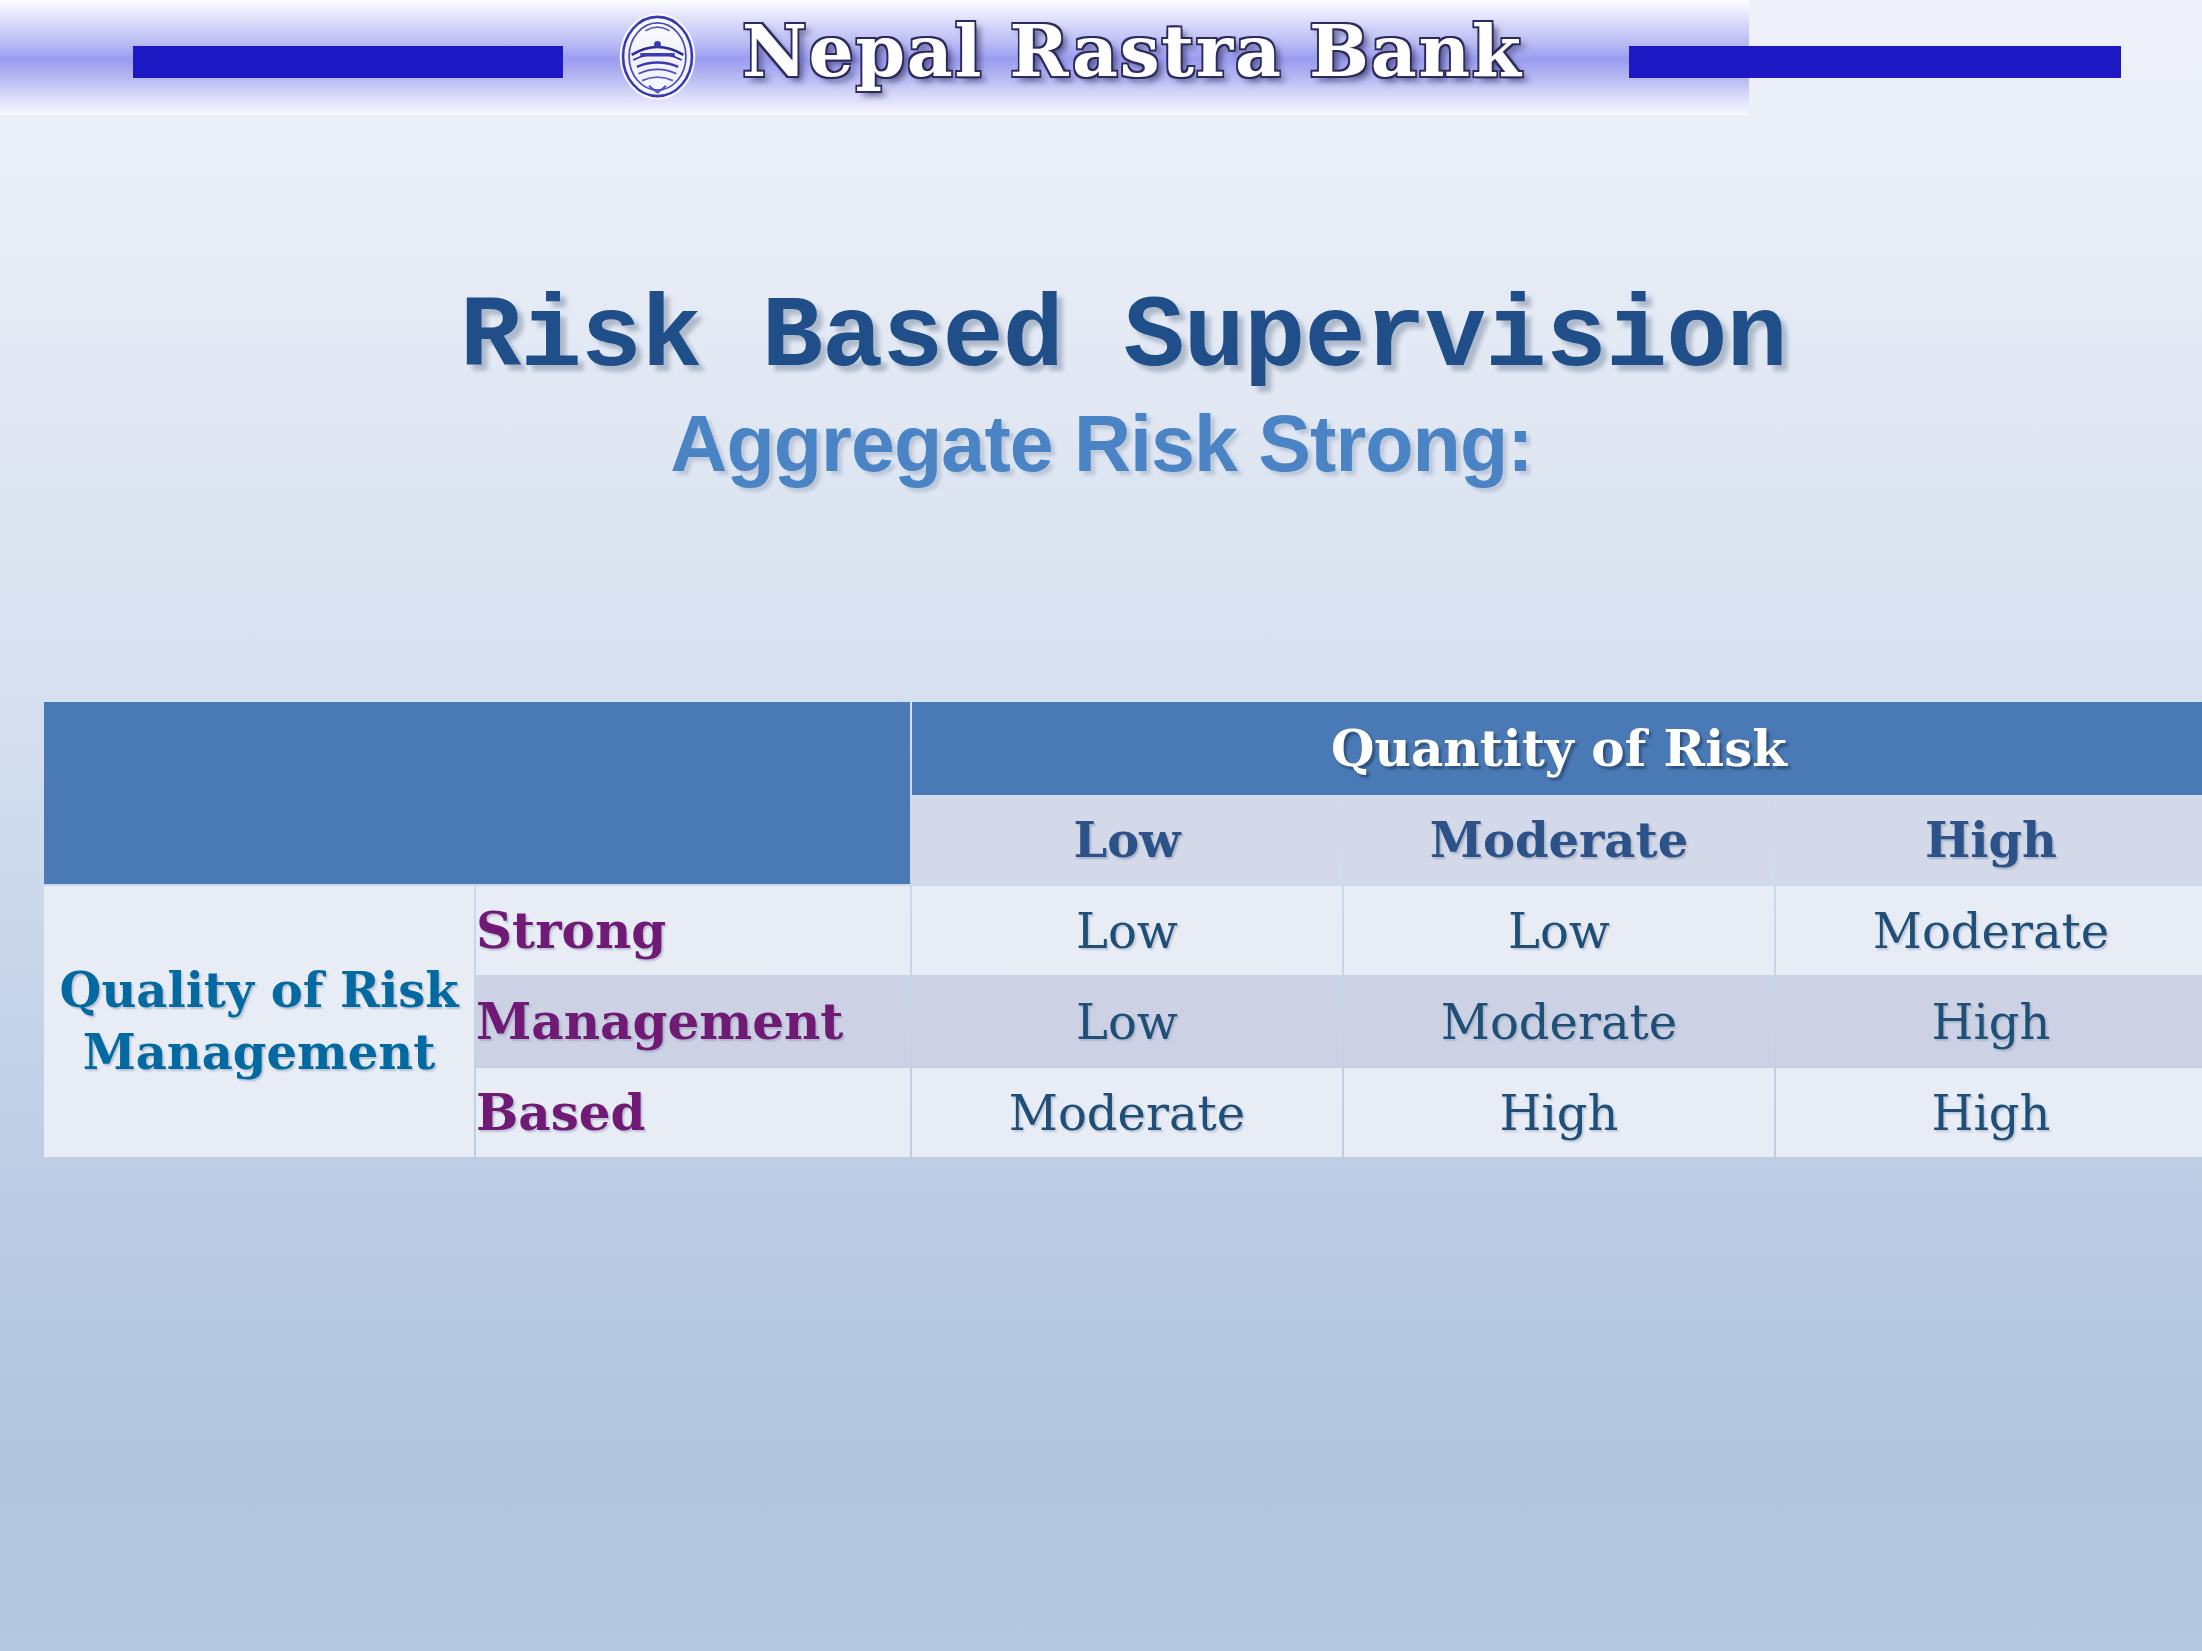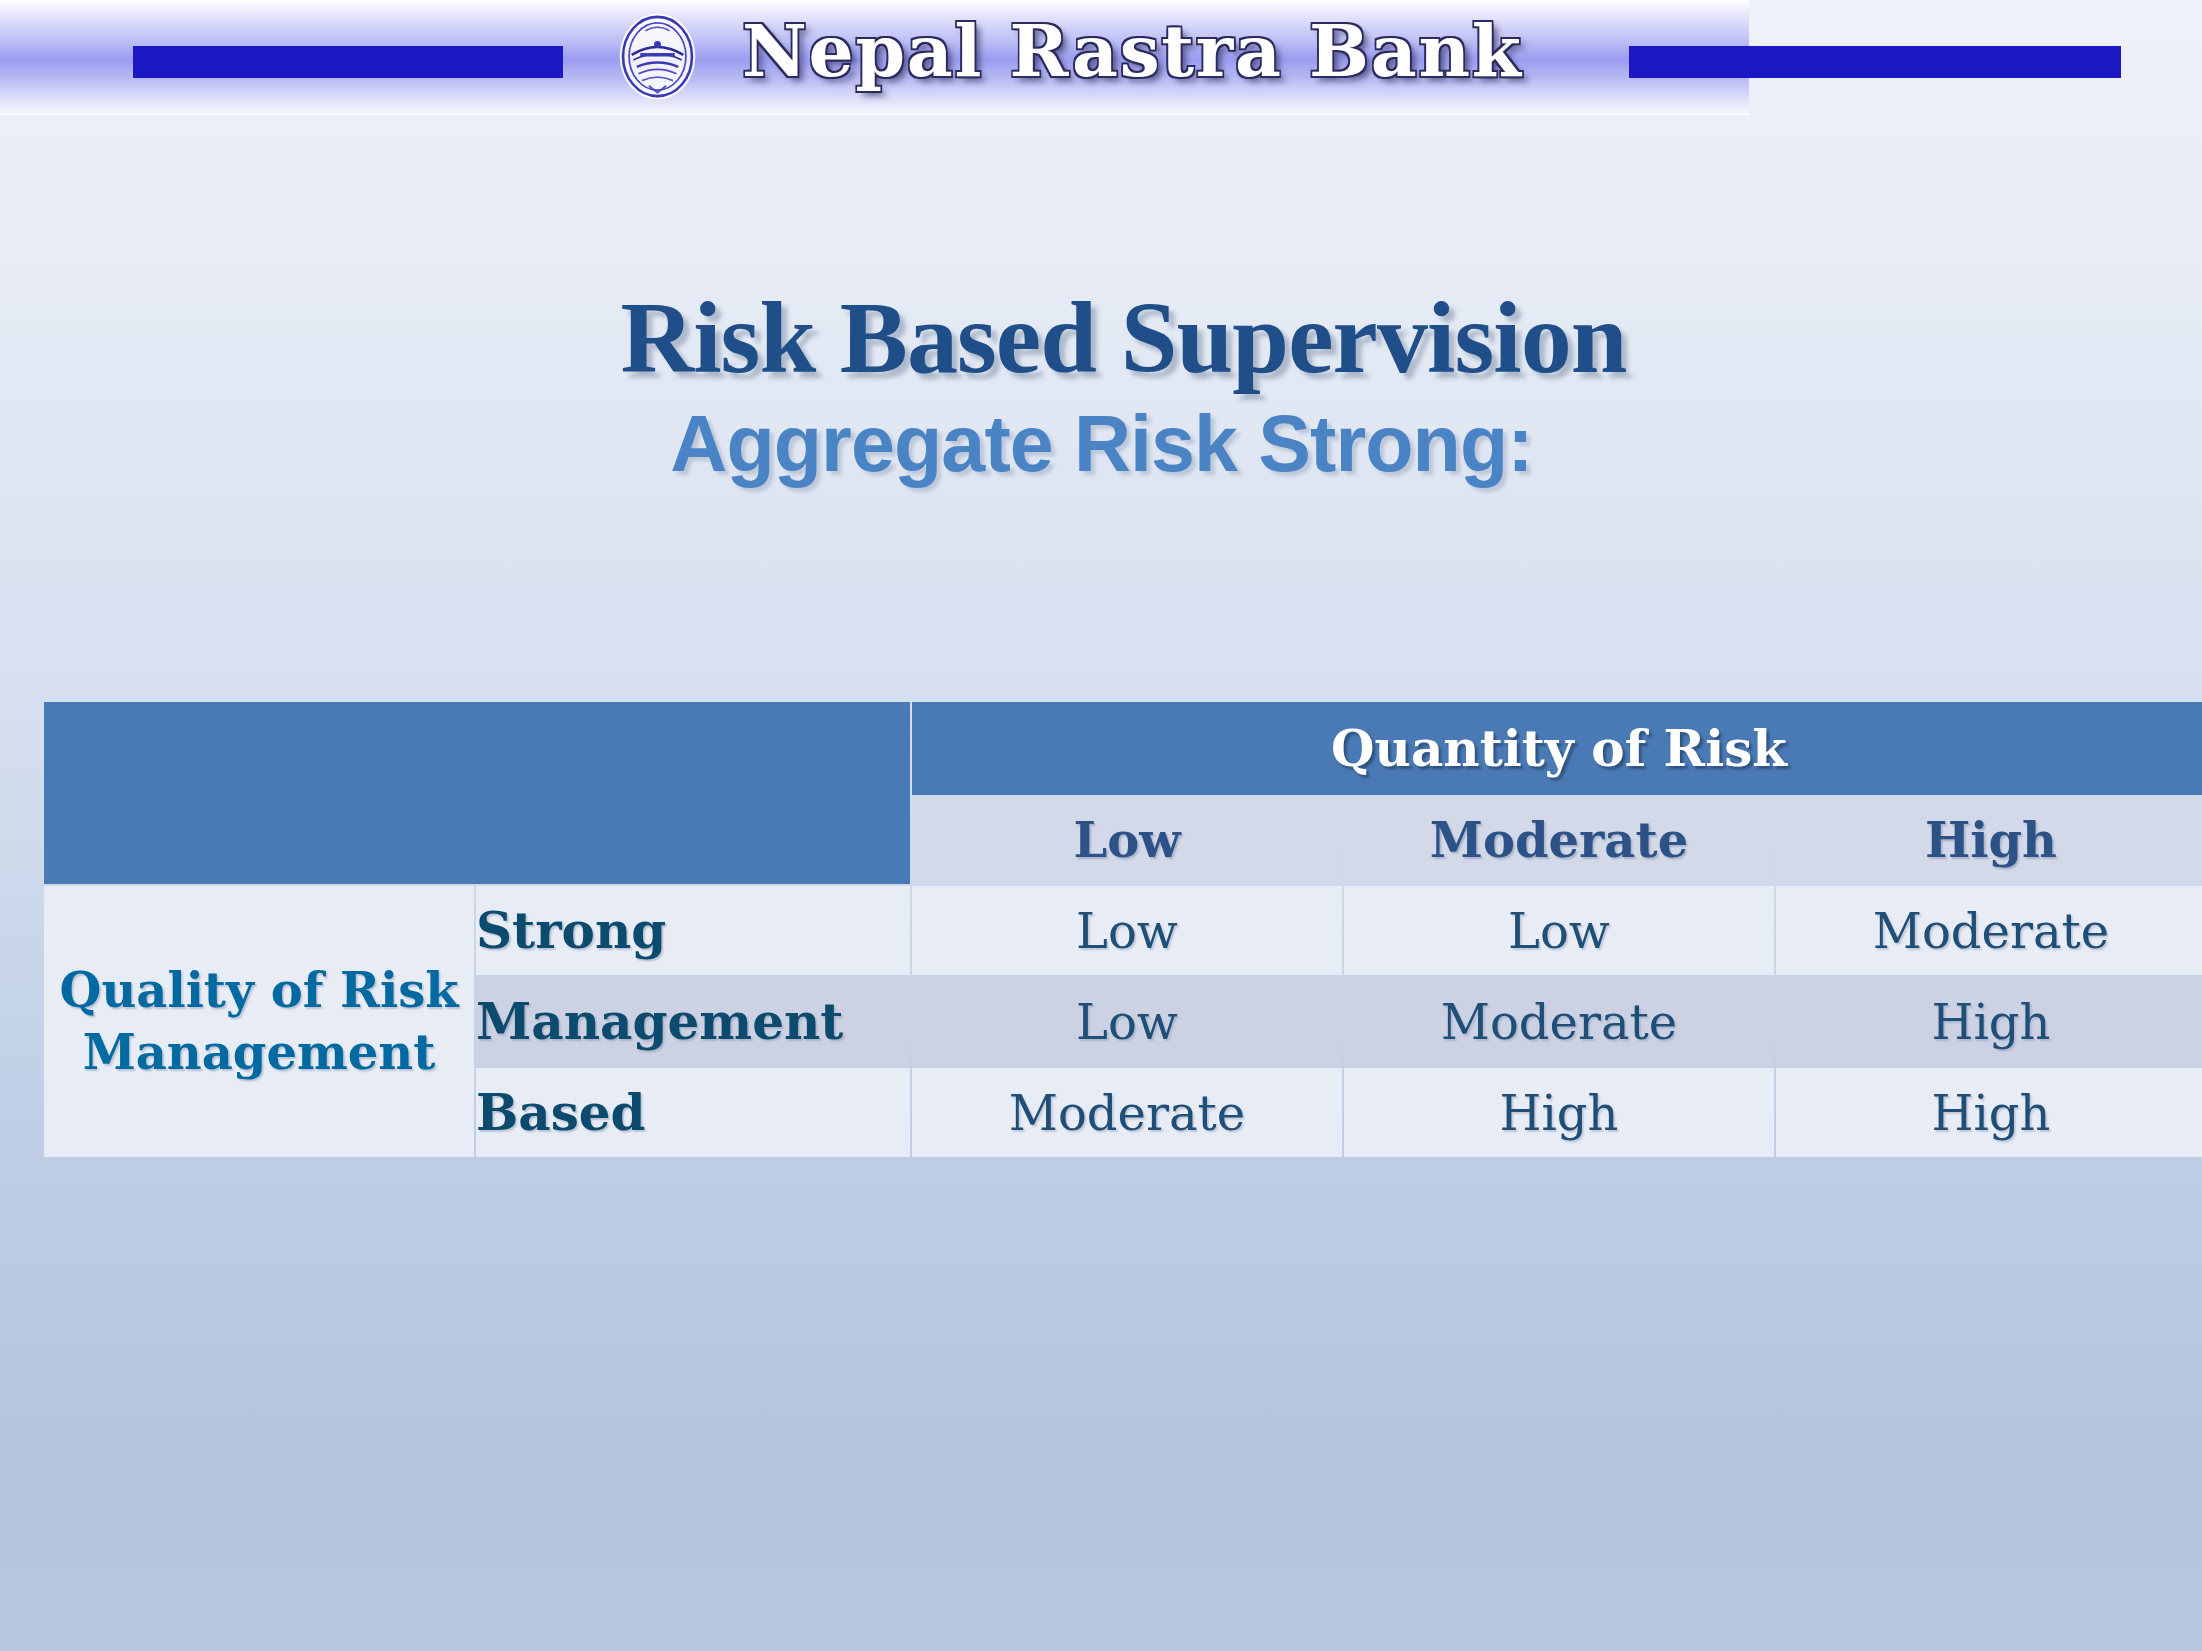--- a/index.html
+++ b/index.html
@@ -94,21 +94,21 @@
 
   
   .title-block {
     position: absolute;
     left: 0;
     top: 284px;
     width: 2203px;
     text-align: center;
   }
   .main-title {
-    font-family: Liberation Serif, serif;
+    font-family: Liberation Mono, monospace;
     font-size: 102px;
     font-weight: bold;
     color: #1f4e88;
     letter-spacing: -0.9px;
     line-height: 1.06;
     text-shadow: 6px 6px 4.3px rgba(130,145,170,0.55);
     margin-left: 44px;
   }
   .sub-title {
     margin-top: 8.6px;
@@ -175,21 +175,21 @@
     color: #0369a1;
     font-size: 48px;
     font-weight: bold;
     line-height: 1.28;
     padding: 0 12px;
     text-shadow: 1.7px 1.7px 1.7px rgba(120,135,165,0.40);
   }
   .row-name {
     text-align: left;
     padding-left: 22.4px;
-    color: #0c4a6e;
+    color: #701a75;
     font-size: 50px;
     font-weight: bold;
     text-shadow: 1.7px 1.7px 1.7px rgba(120,135,165,0.40);
   }
   .data-cell {
     text-align: center;
     color: #1f4e77;
     font-size: 48px;
     font-weight: normal;
     text-shadow: 1.7px 1.7px 1.7px rgba(120,135,165,0.35);

